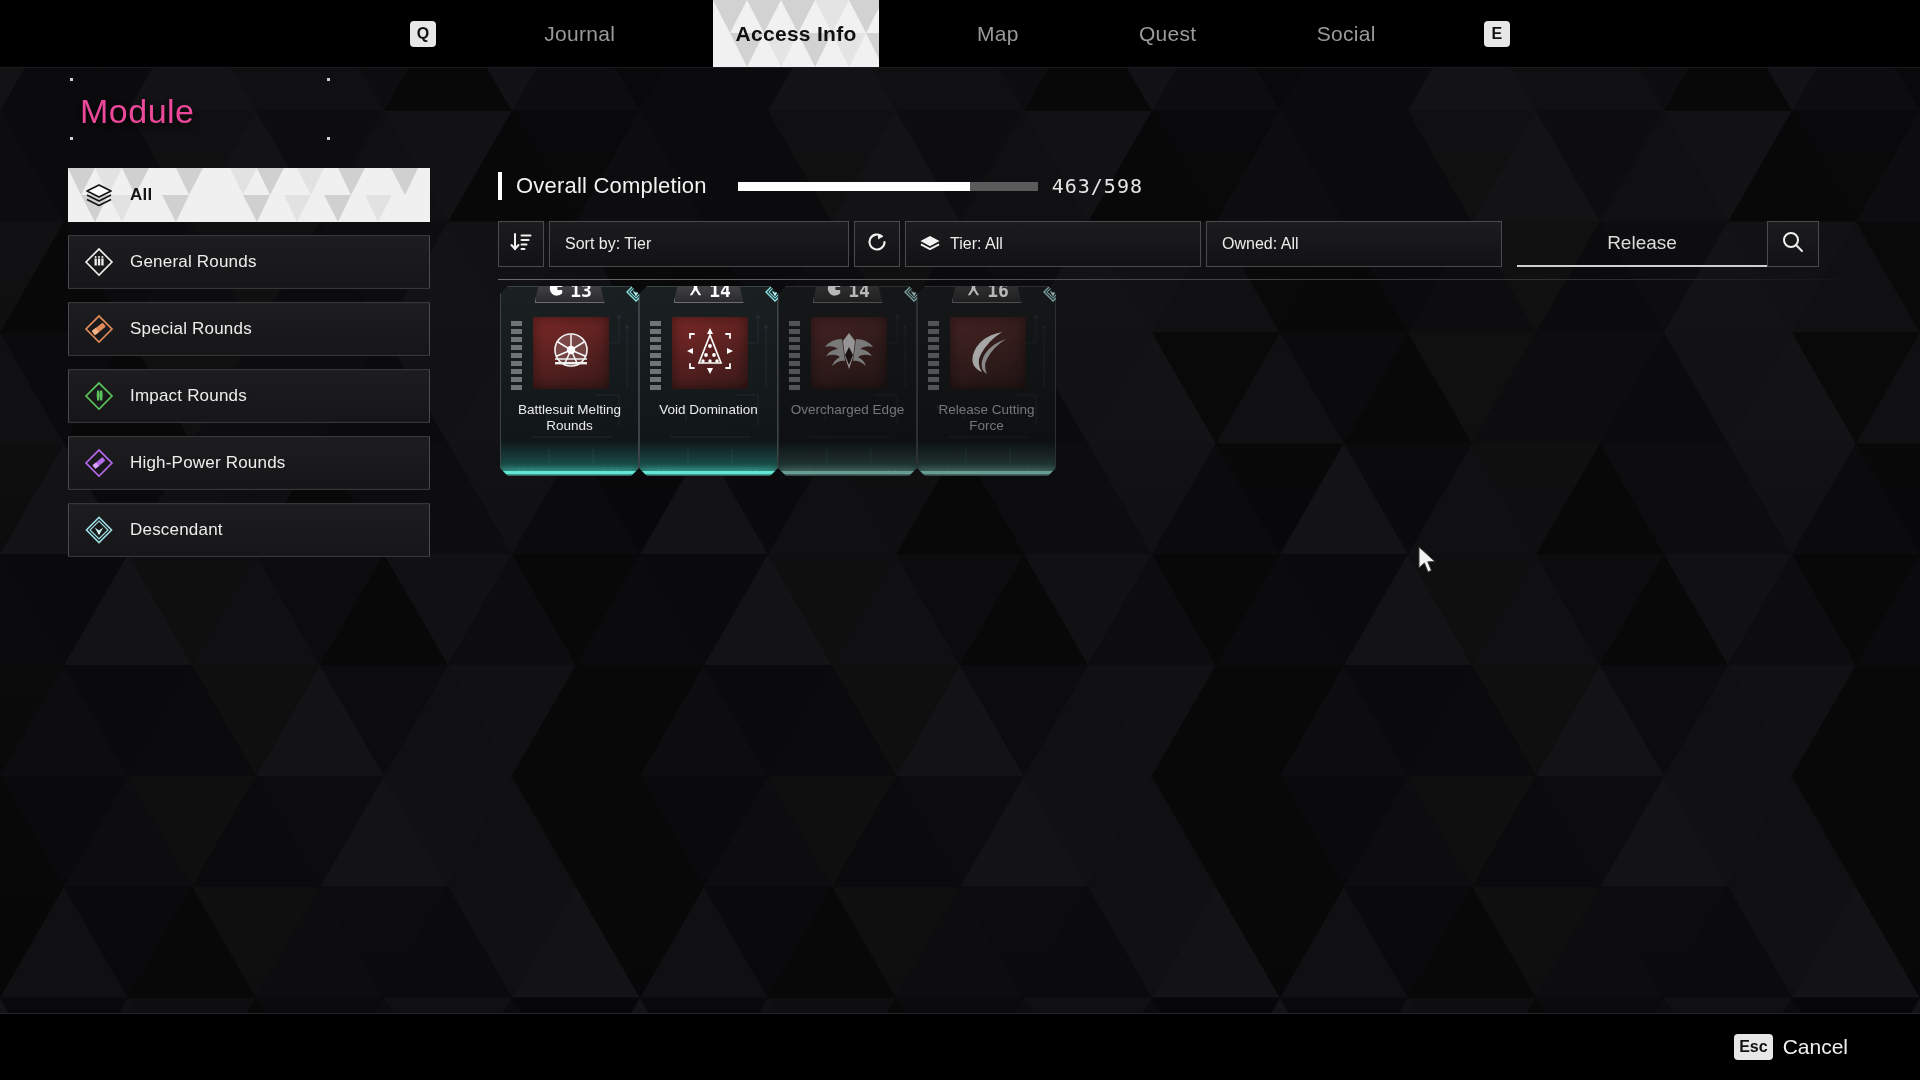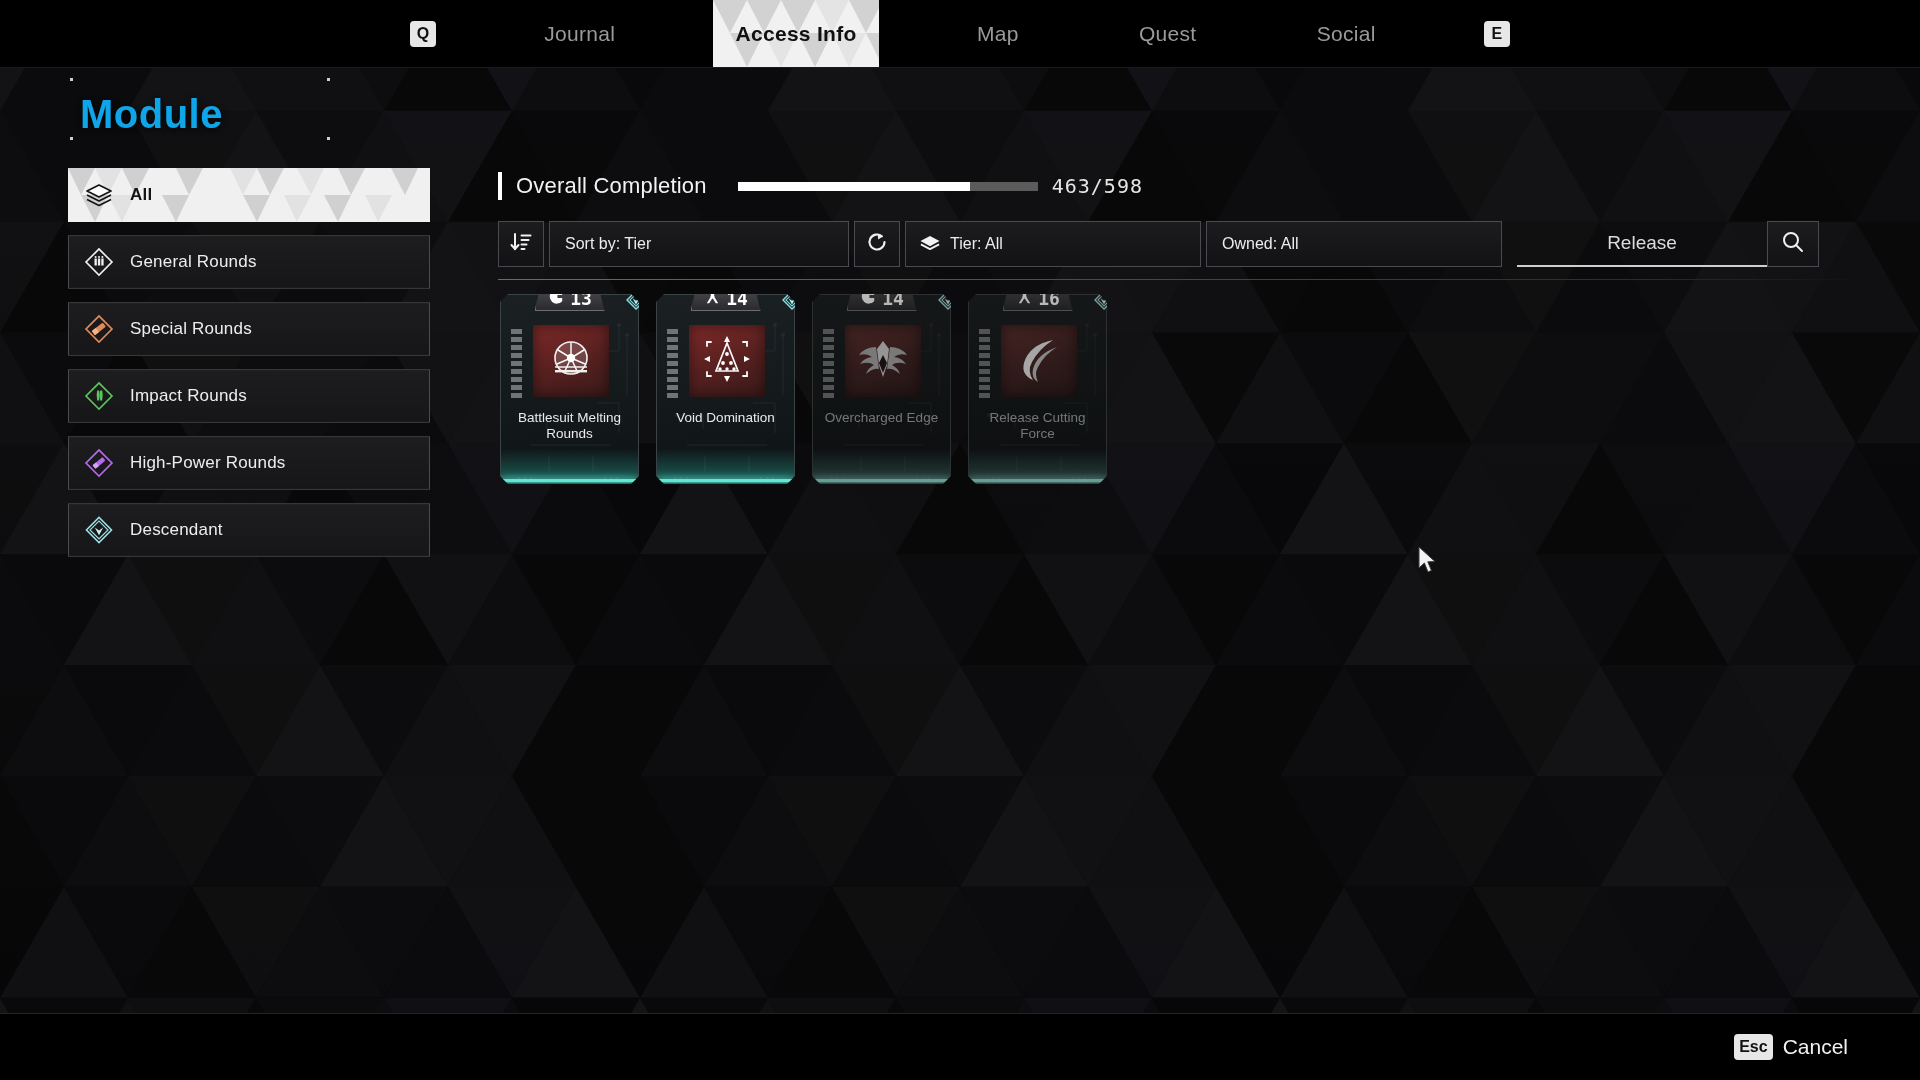--- a/index.html
+++ b/index.html
@@ -36,21 +36,21 @@
     display:inline-flex; align-items:center; justify-content:center;
     min-width:26px; height:26px; padding:0 5px;
     background:#e7e7e7; color:#111; font-size:16px; font-weight:700;
     border-radius:4px; font-family:"Liberation Sans", sans-serif;
   }
   .tab-key { padding:0 10px; }
 
   
   .page-title {
     position:absolute; left:80px; top:92px;
-    font-size:40px; font-weight:700; letter-spacing:.5px; color:#0ea5e9;
+    font-size:34px; font-weight:400; letter-spacing:.5px; color:#ec4899;
     text-shadow:0 2px 6px rgba(0,0,0,.8);
   }
   .corner-dot { position:absolute; width:3px; height:3px; background:#cfcfcf; }
 
   
   .sidebar { position:absolute; left:68px; top:168px; width:362px; }
   .side-item {
     position:relative; height:54px; margin-bottom:13px;
     display:flex; align-items:center;
     background:linear-gradient(180deg,#1d1d1f 0%, #161618 100%);
@@ -114,21 +114,21 @@
   .search-btn {
     width:52px; height:46px; display:flex; align-items:center; justify-content:center;
     position:relative;
     background:linear-gradient(180deg,#1c1c1e,#121214);
     border:1px solid #4a4a50;
   }
   .fb-spacer { flex:1; }
   .panel-rule { margin-top:12px; height:1px; background:linear-gradient(90deg,#6a6a70,#2a2a2e 85%,transparent); }
 
   
-  .cards { display:flex; gap:17px; margin-top:14px; padding-left:2px; }
+  .cards { display:flex; margin-top:6px; padding-left:2px; }
   .card {
     position:relative; width:139px; height:190px;
     background:linear-gradient(176deg,#1b2123 0%,#141a1c 55%,#0e1416 100%);
     border:1px solid #3a4447;
     clip-path: polygon(0 8px, 8px 0, calc(100% - 8px) 0, 100% 8px, 100% calc(100% - 8px), calc(100% - 8px) 100%, 8px 100%, 0 calc(100% - 8px));
   }
   .card.dim { filter:saturate(.55) brightness(.72); }
   .card-glow {
     position:absolute; left:0; right:0; bottom:0; height:34px;
     background:linear-gradient(180deg, rgba(47,200,180,0) 0%, rgba(47,200,180,.30) 70%, rgba(90,240,215,.55) 100%);

